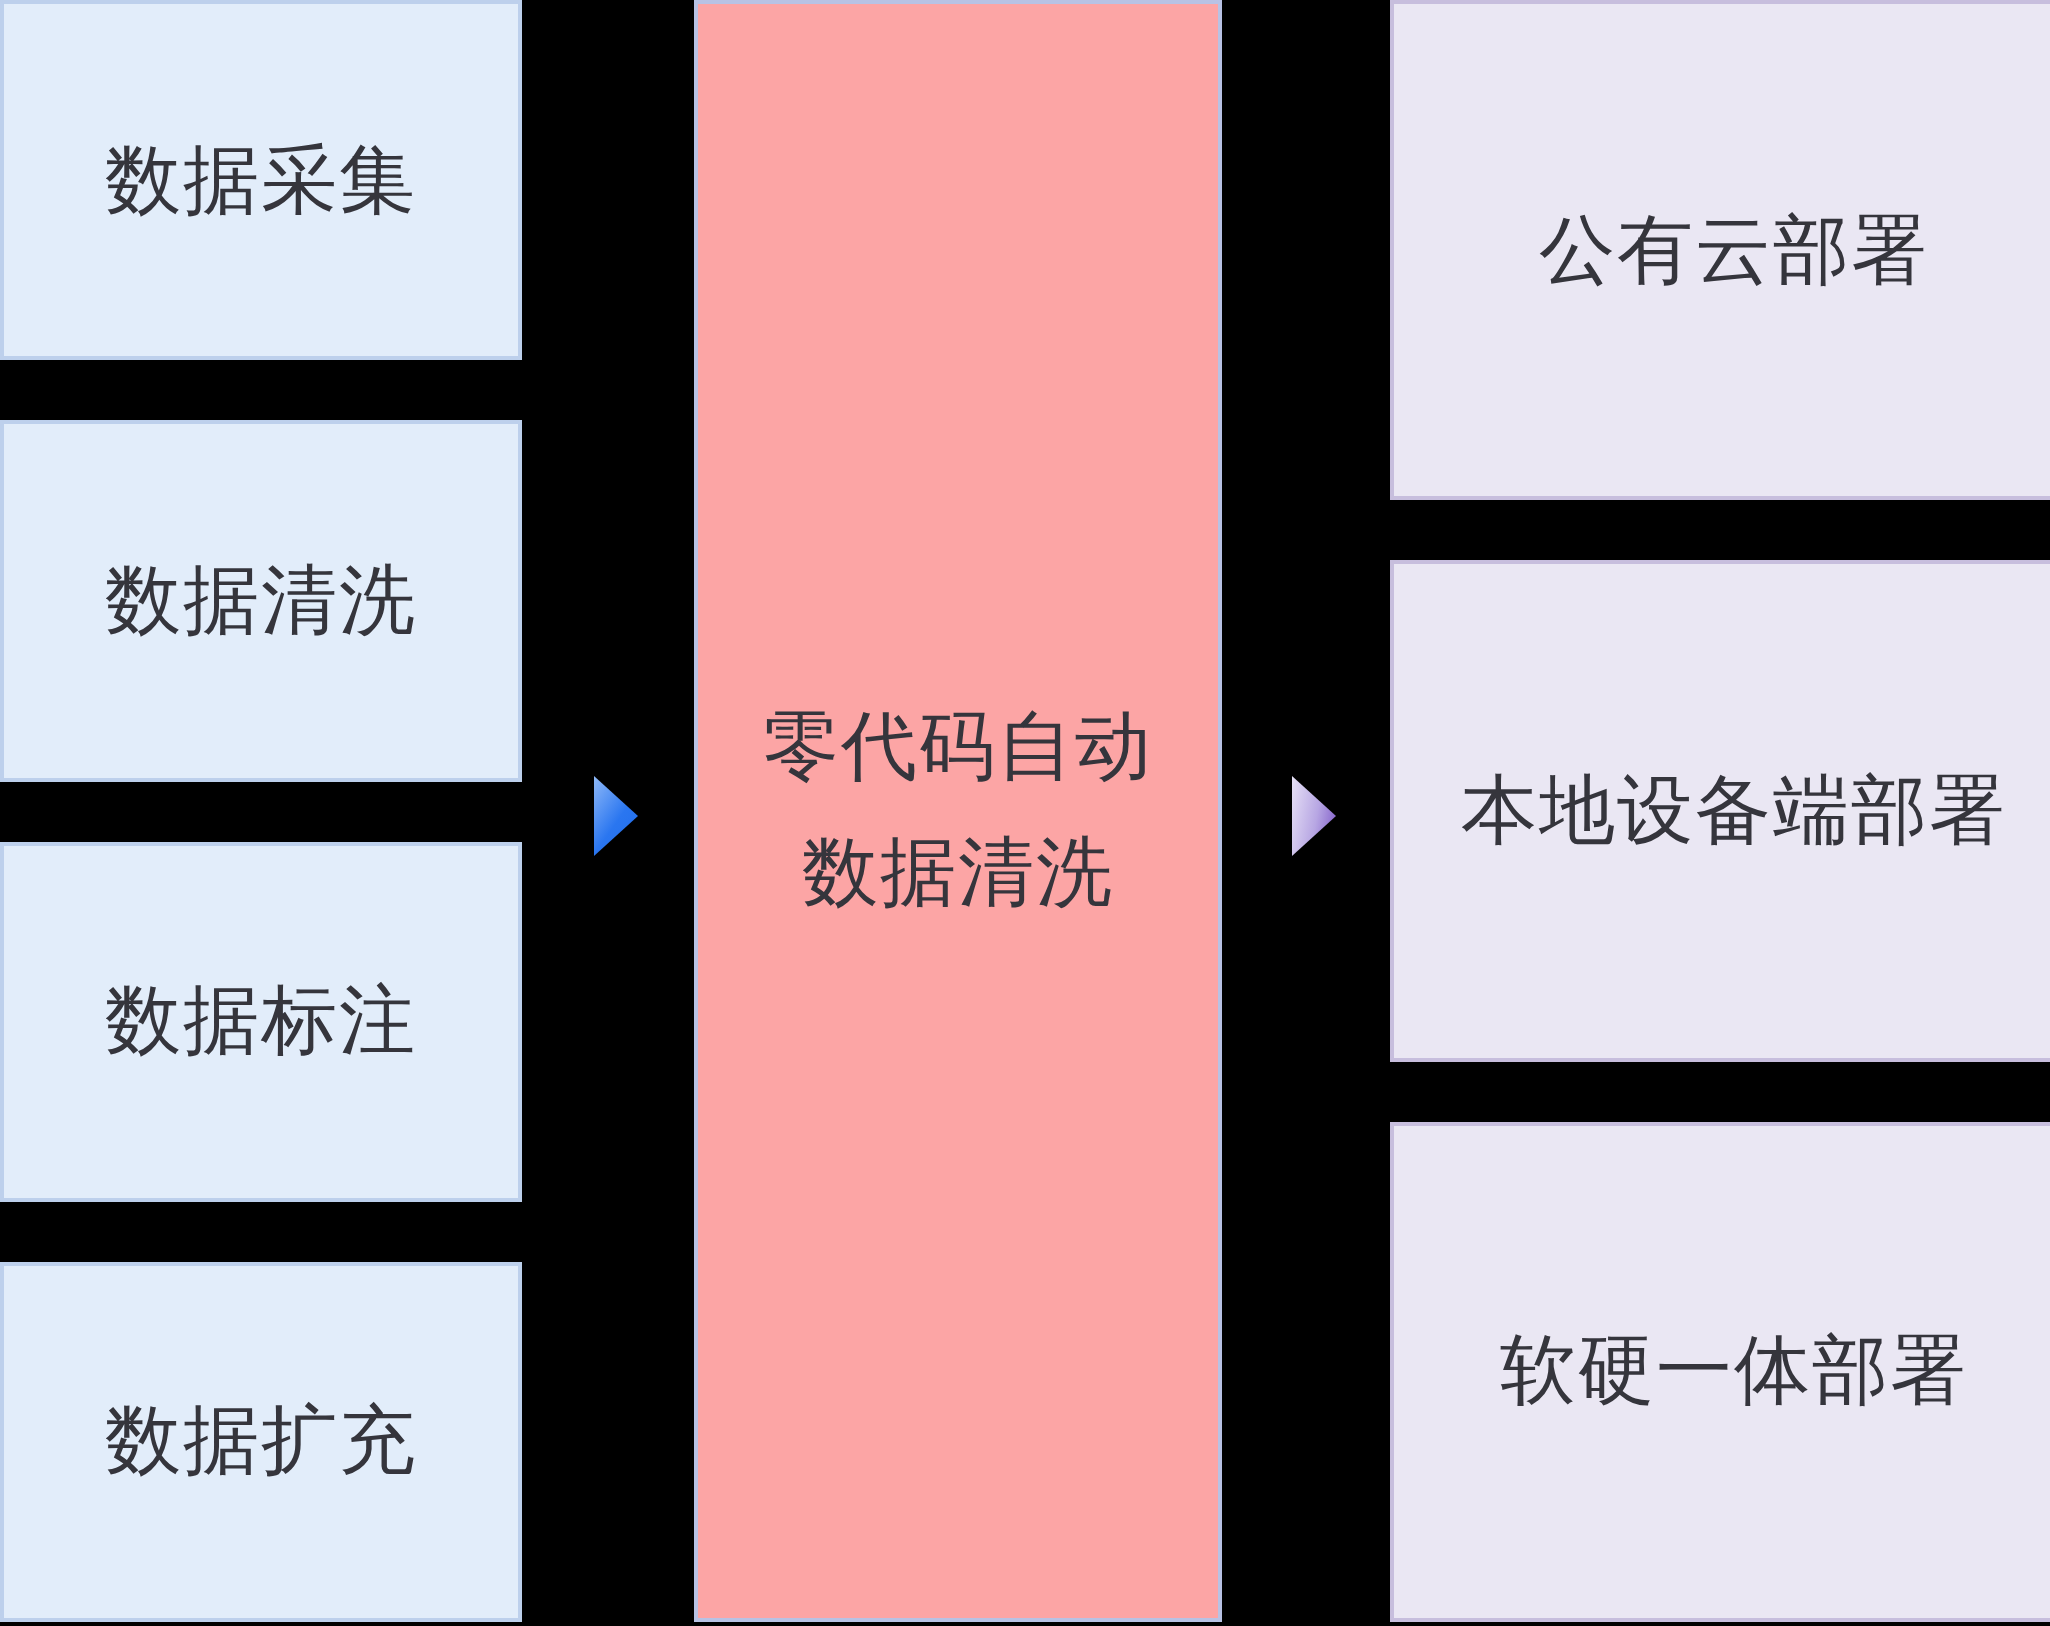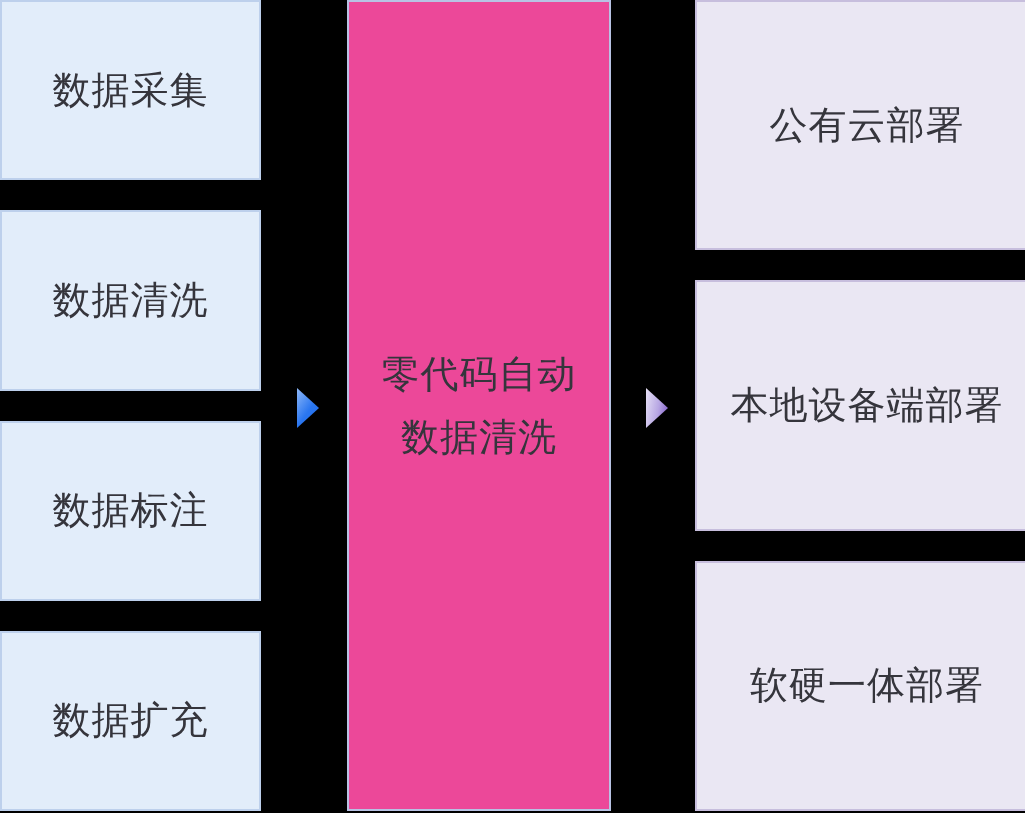--- a/index.html
+++ b/index.html
@@ -34,21 +34,21 @@
     font-size: 38px;
     color: #35353c;
     text-align: center;
     letter-spacing: 1px;
   }
   .box-left {
     background: #e2edfa;
     border: 2px solid #bdd0ec;
   }
   .box-mid {
-    background: #ec4899;
+    background: #fca5a5;
     border: 2px solid #b8c2e4;
     line-height: 63px;
   }
   .box-right {
     background: #eae7f3;
     border: 2px solid #c7bedd;
   }
 
   .arrow {
     position: absolute;

